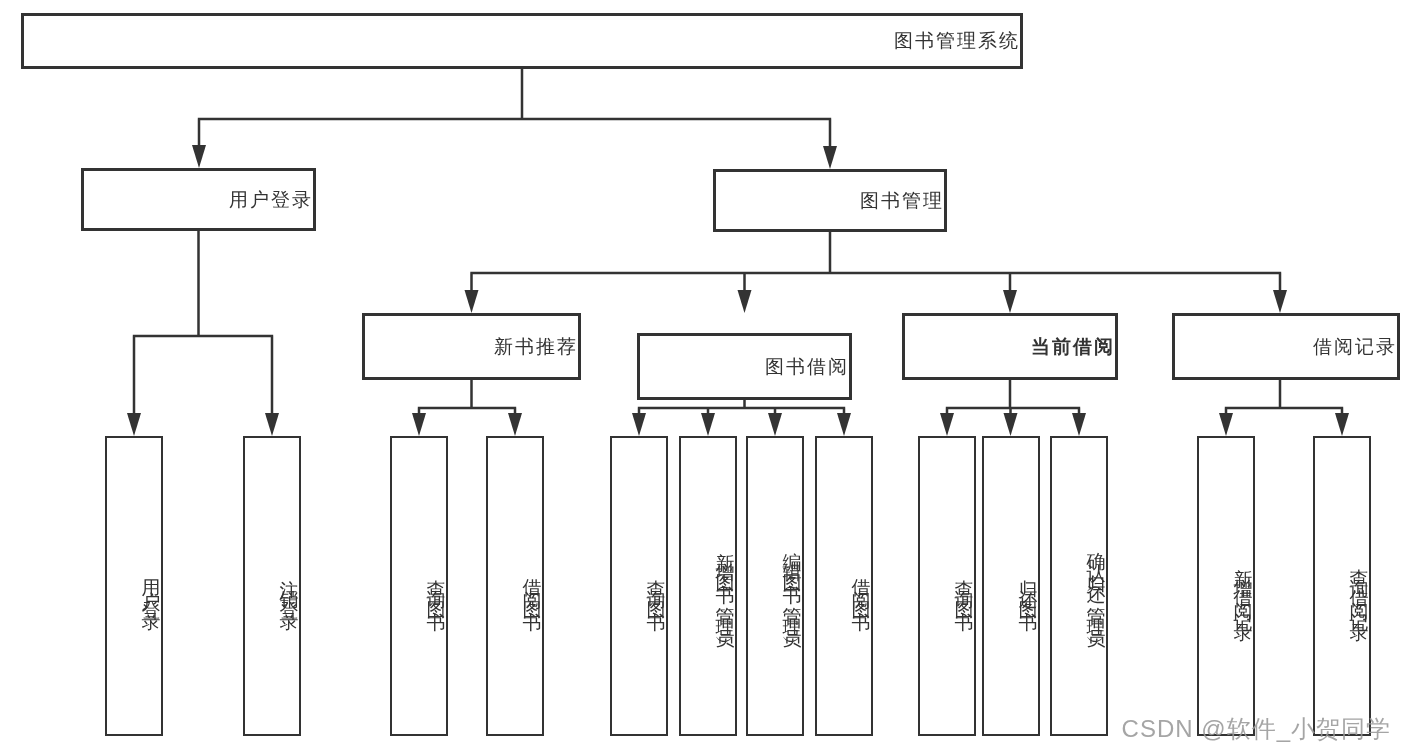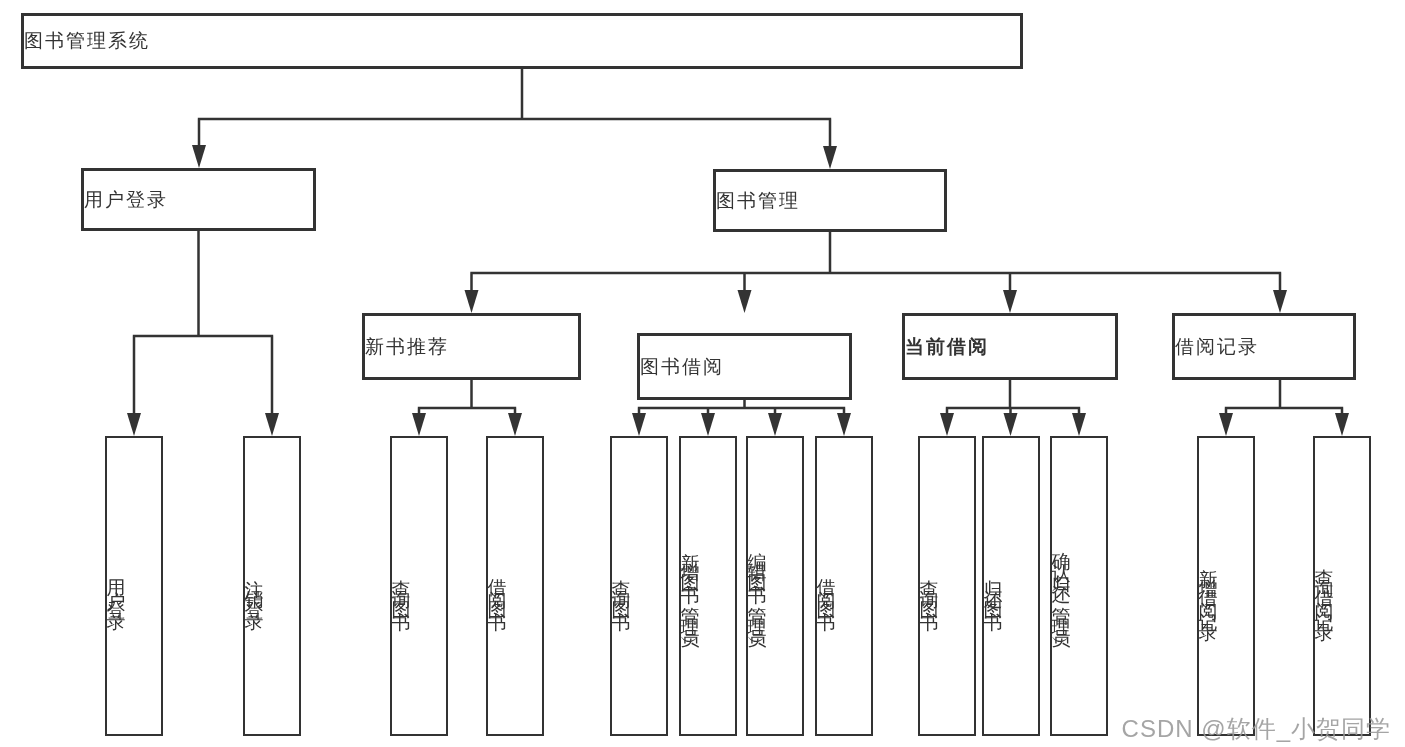--- a/index.html
+++ b/index.html
@@ -9,21 +9,21 @@
     background:#ffffff;
     font-family:"Liberation Sans","DejaVu Sans",sans-serif;
     overflow:hidden;
   }
   #connectors{position:absolute;left:0;top:0;z-index:1;}
   .node{
     position:absolute;
     box-sizing:border-box;
     background:#ffffff;
     border:3px solid #333333;
-    display:flex;align-items:center;justify-content:flex-start;
+    display:flex;align-items:center;justify-content:flex-end;
     color:#333333;
     z-index:2;
   }
   .node.h .label{
     font-size:19px;
     letter-spacing:2px;
     white-space:nowrap;
   }
   .node.leaf{border-width:2.5px;}
   .node.leaf .label{
@@ -102,21 +102,21 @@
 
   <div class="node h" style="left:713px;top:169px;width:234px;height:63px;">
     <span class="label">图书管理</span>
   </div>
   <div class="node h" style="left:637px;top:313px;width:215px;height:67px;margin-top:20px;">
     <span class="label">图书借阅</span>
   </div>
   <div class="node h" style="left:902px;top:313px;width:216px;height:67px;font-weight:bold;">
     <span class="label">当前借阅</span>
   </div>
-  <div class="node h" style="left:1172px;top:313px;width:184px;height:67px;">
+  <div class="node h" style="left:1172px;top:313px;width:228px;height:67px;">
     <span class="label">借阅记录</span>
   </div>
 
   <div class="node leaf" style="left:105px;top:436px;width:58px;height:300px;">
     <span class="label">用户登录</span>
   </div>
   <div class="node leaf" style="left:243px;top:436px;width:58px;height:300px;">
     <span class="label">注销登录</span>
   </div>
 

